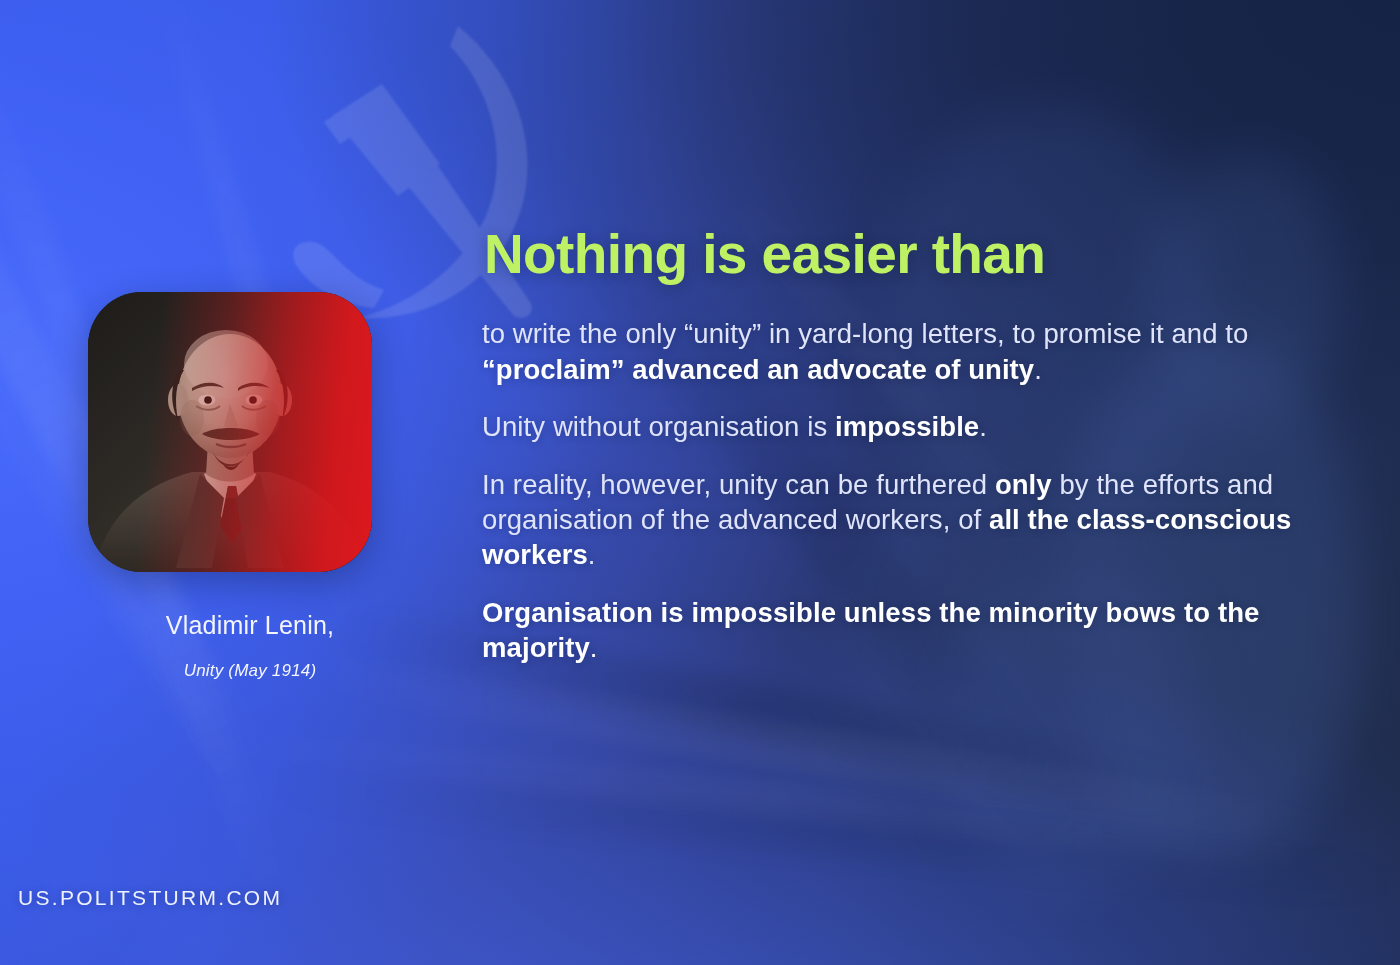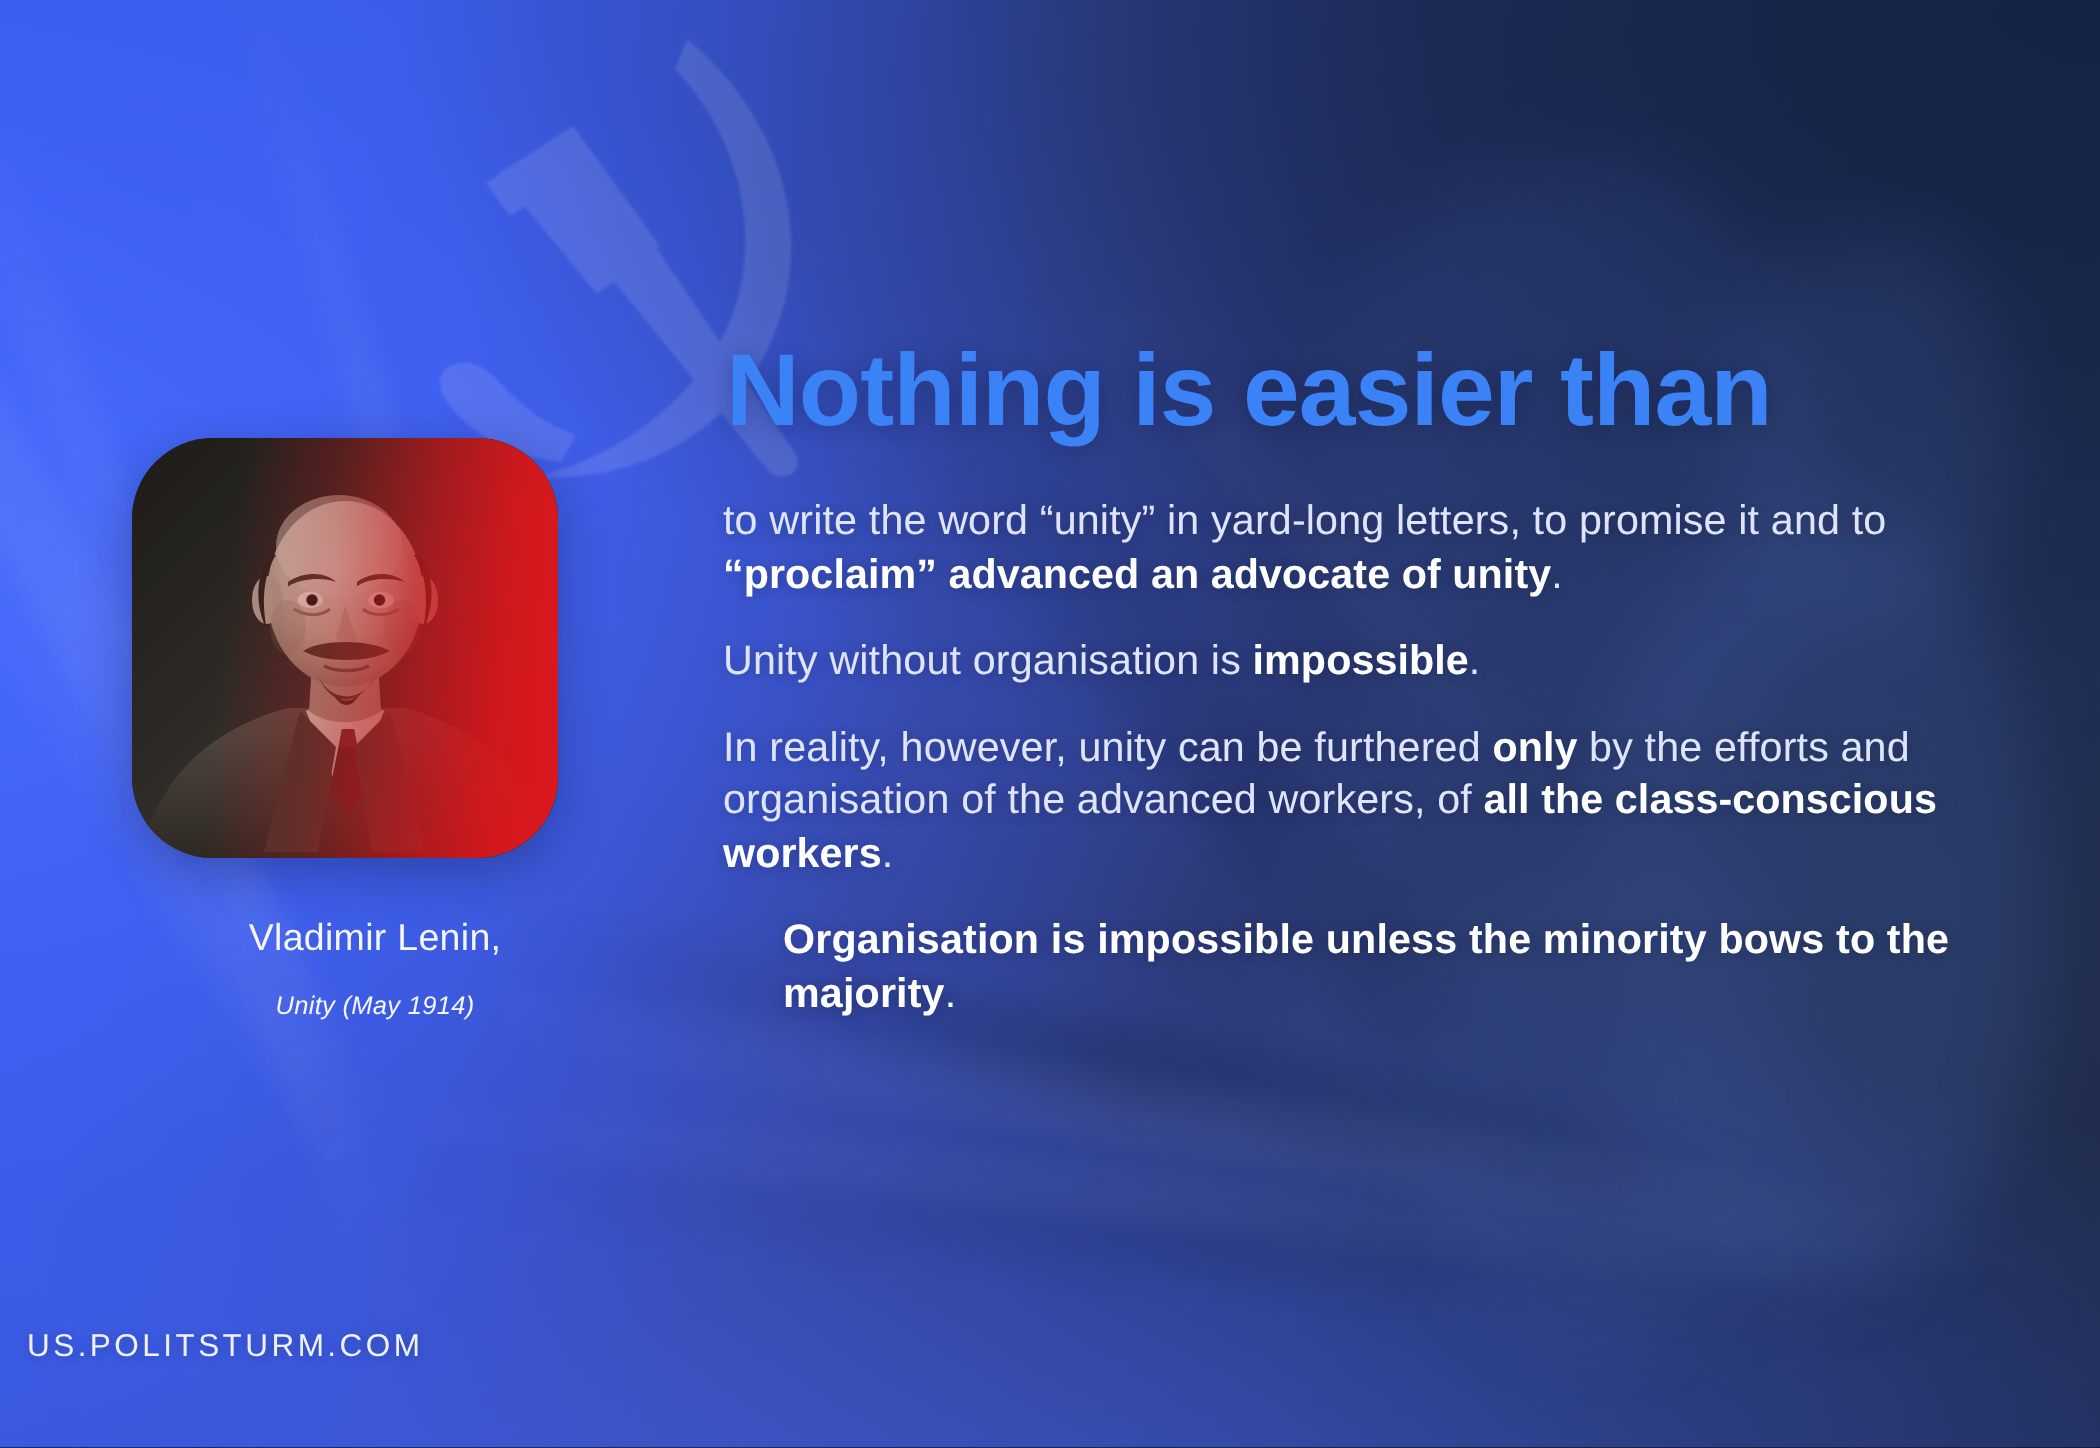--- a/index.html
+++ b/index.html
@@ -192,39 +192,39 @@
 
   
   .right-col {
     position: absolute;
     left: 482px;
     top: 226px;
     width: 850px;
   }
 
   .headline {
-    font-size: 68px;
+    font-size: 55px;
     font-weight: bold;
     line-height: 1.02;
-    color: #3b82f6;
+    color: #bef264;
     letter-spacing: -0.6px;
     margin: 0 0 34px 2px;
     text-shadow: 0 2px 14px rgba(10,20,50,0.30);
   }
 
   .quote-body { color: #dfe4fb; }
 
   .quote-body p {
     margin: 0 0 22px 0;
     font-size: 27.5px;
     line-height: 1.29;
     letter-spacing: 0.1px;
     text-shadow: 0 1px 9px rgba(10,20,50,0.28);
   }
-  .quote-body p:last-child { margin-bottom: 0; margin-left: 40px; }
+  .quote-body p:last-child { margin-bottom: 0; }
 
   .quote-body .em {
     color: #ffffff;
     font-weight: bold;
     letter-spacing: 0.05px;
   }
 
   .quote-body p.strong {
     color: #ffffff;
     font-weight: bold;
@@ -385,21 +385,21 @@
       <div class="attribution">
         <div class="attr-name">Vladimir Lenin,</div>
         <div class="attr-source">Unity (May 1914)</div>
       </div>
     </div>
 
     <div class="right-col">
       <h1 class="headline">Nothing is easier than</h1>
 
       <div class="quote-body" id="quote-body">
-          <p><span>to write the word “unity” in yard-long letters, to promise it and to </span><span class="em">“proclaim” advanced an advocate of unity</span><span>.</span></p>
+          <p><span>to write the only “unity” in yard-long letters, to promise it and to </span><span class="em">“proclaim” advanced an advocate of unity</span><span>.</span></p>
           <p><span>Unity without organisation is </span><span class="em">impossible</span><span>.</span></p>
           <p><span>In reality, however, unity can be furthered </span><span class="em">only</span><span> by the efforts and organisation of the advanced workers, of </span><span class="em">all the class-conscious workers</span><span>.</span></p>
           <p class="strong"><span class="">Organisation is impossible unless the minority bows to the majority</span><span class="plain">.</span></p>
         </div>
     </div>
 
     <div class="site-url">
       <span class="inner">US.POLITSTURM.COM</span>
     </div>
 

